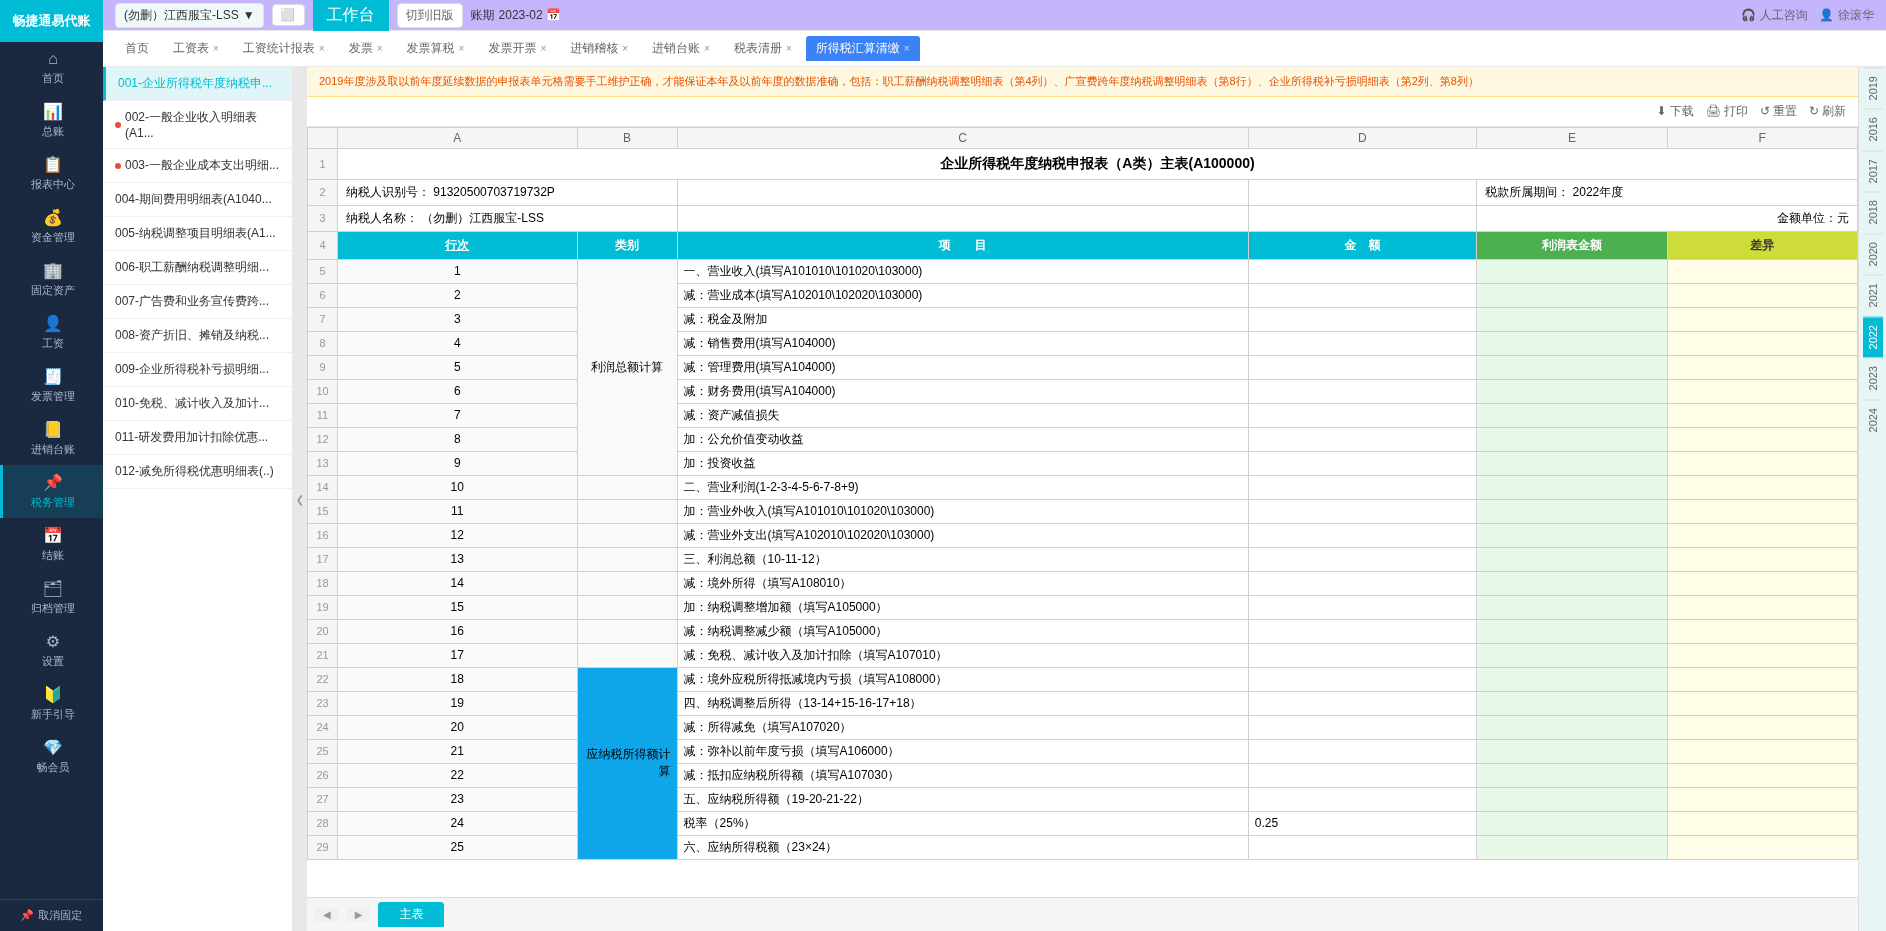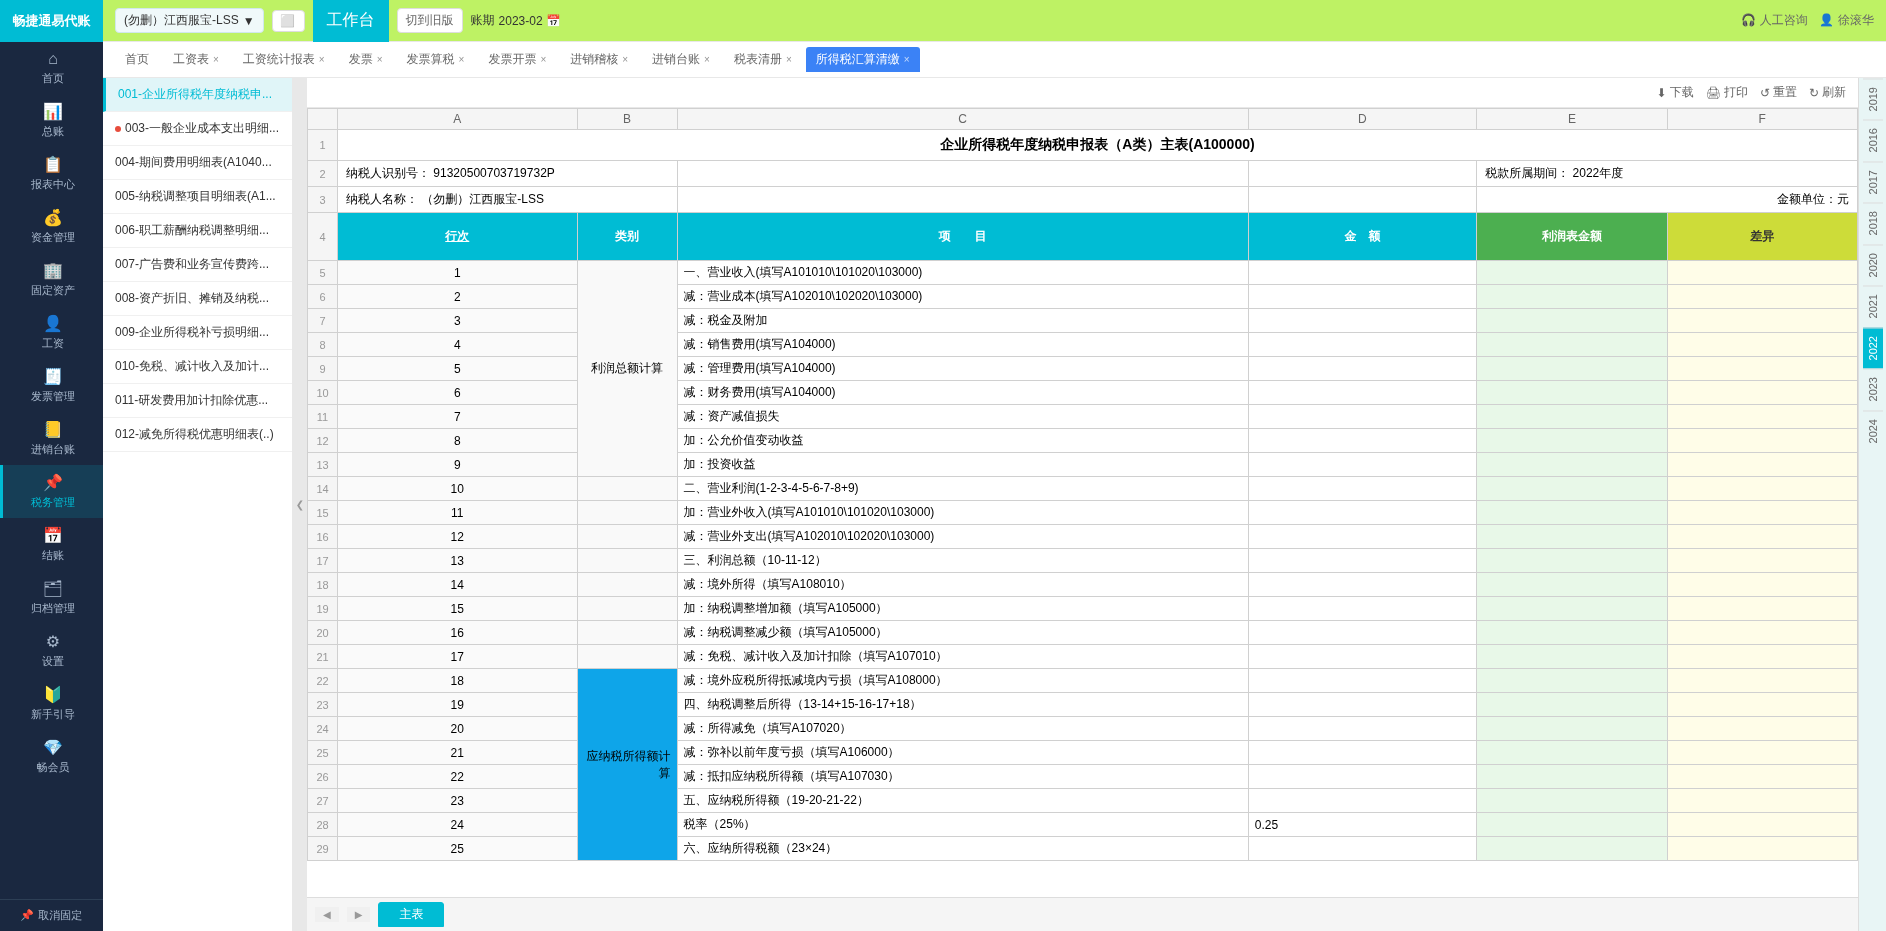--- a/index.html
+++ b/index.html
@@ -10,21 +10,21 @@
     .sidebar-logo { background: #00bcd4; color: white; padding: 8px 6px; font-size: 13px; font-weight: bold; text-align: center; height: 42px; display: flex; align-items: center; justify-content: center; }
     .sidebar-item { display: flex; flex-direction: column; align-items: center; padding: 8px 4px; cursor: pointer; font-size: 11px; color: #a8b8cc; border-left: 3px solid transparent; }
     .sidebar-item.active { color: #00bcd4; background: rgba(0,188,212,0.15); border-left: 3px solid #00bcd4; }
     .sidebar-item .icon { font-size: 16px; margin-bottom: 3px; }
     .sidebar-bottom { margin-top: auto; border-top: 1px solid #2d3f55; padding: 8px 4px; display: flex; align-items: center; cursor: pointer; color: #a8b8cc; font-size: 11px; justify-content: center; gap: 4px; }
 
     
     .main { flex: 1; display: flex; flex-direction: column; overflow: hidden; }
 
     
-    .topbar { height: 42px; background: #bef264; display: flex; align-items: center; padding: 0 12px; border-bottom: 1px solid #e8e8e8; gap: 8px; flex-shrink: 0; }
+    .topbar { height: 31px; background: #c4b5fd; display: flex; align-items: center; padding: 0 12px; border-bottom: 1px solid #e8e8e8; gap: 8px; flex-shrink: 0; }
     .topbar-company { background: #f0f9fa; border: 1px solid #d0e8ec; border-radius: 4px; padding: 3px 8px; display: flex; align-items: center; gap: 4px; font-size: 12px; color: #333; cursor: pointer; }
     .topbar-icon-btn { background: #fff; border: 1px solid #ddd; border-radius: 4px; padding: 3px 8px; cursor: pointer; font-size: 12px; color: #666; }
     .topbar-workbench { background: #00bcd4; color: white; border: none; border-radius: 4px; padding: 20px 14px; cursor: pointer; font-size: 16px; }
     .topbar-switch { background: #fff; border: 1px solid #ddd; border-radius: 4px; padding: 3px 8px; cursor: pointer; font-size: 12px; color: #666; }
     .topbar-period { display: flex; align-items: center; gap: 4px; font-size: 12px; color: #333; }
     .topbar-right { margin-left: auto; display: flex; align-items: center; gap: 12px; font-size: 12px; color: #666; }
 
     
     .nav-tabs { background: #fff; display: flex; align-items: center; border-bottom: 1px solid #e8e8e8; padding: 0 12px; height: 36px; flex-shrink: 0; gap: 4px; }
     .nav-tab { padding: 4px 10px; border-radius: 3px 3px 0 0; cursor: pointer; font-size: 12px; color: #666; display: flex; align-items: center; gap: 4px; white-space: nowrap; }
@@ -209,20 +209,24 @@
   </div>
 
   <div class="content">
 
     <div class="left-panel">
       <div class="left-panel-item active">
         <span>001-企业所得税年度纳税申...</span>
       </div>
       <div class="left-panel-item">
         <span class="dot dot-red"></span>
+        <span>002-一般企业收入明细表(A1...</span>
+      </div>
+      <div class="left-panel-item">
+        <span class="dot dot-red"></span>
         <span>003-一般企业成本支出明细...</span>
       </div>
       <div class="left-panel-item">
         <span>004-期间费用明细表(A1040...</span>
       </div>
       <div class="left-panel-item">
         <span>005-纳税调整项目明细表(A1...</span>
       </div>
       <div class="left-panel-item">
         <span>006-职工薪酬纳税调整明细...</span>
@@ -244,20 +248,23 @@
       </div>
       <div class="left-panel-item">
         <span>012-减免所得税优惠明细表(..)</span>
       </div>
     </div>
 
     <div class="left-panel-collapse">❮</div>
 
     <div class="right-area">
 
+      <div class="notice-bar">
+        <span>2019年度涉及取以前年度延续数据的申报表单元格需要手工维护正确，才能保证本年及以前年度的数据准确，包括：职工薪酬纳税调整明细表（第4列）、广宣费跨年度纳税调整明细表（第8行）、企业所得税补亏损明细表（第2列、第8列）</span>
+      </div>
 
       <div class="toolbar">
         <span class="toolbar-btn">
           <span>⬇</span>
           <span>下载</span>
         </span>
         <span class="toolbar-btn">
           <span>🖨</span>
           <span>打印</span>
         </span>
@@ -314,21 +321,21 @@
               <td></td>
               <td></td>
               <td colspan="2" style="padding:4px 8px; text-align:right;">金额单位：元</td>
             </tr>
 
             <tr style="">
               <td class="row-num">4</td>
               <td style="background:#00bcd4; color:white; font-weight:bold; text-align:center; padding:5px;text-decoration:underline;">行次</td>
               <td style="background:#00bcd4; color:white; font-weight:bold; text-align:center; padding:5px;">类别</td>
               <td style="background:#00bcd4; color:white; font-weight:bold; text-align:center; padding:5px;">项　　目</td>
-              <td style="background:#00bcd4; color:white; font-weight:bold; text-align:center; padding:15px;">金　额</td>
+              <td style="background:#00bcd4; color:white; font-weight:bold; text-align:center; padding:5px;">金　额</td>
               <td style="background:#4caf50; color:white; font-weight:bold; text-align:center; padding:5px;">利润表金额</td>
               <td style="background:#cddc39; color:#333; font-weight:bold; text-align:center; padding:5px;">差异</td>
             </tr>
 
             <tr>
               <td class="row-num">5</td>
               <td class="col-a">1</td>
               <td class="col-b category-cell" rowspan="9" style="vertical-align:middle; text-align:center; background:#f9f9f9; white-space:normal; width:90px;">利润总额计算</td>
               <td class="col-c">一、营业收入(填写A101010\101020\103000)</td>
               <td class="col-d"></td>

